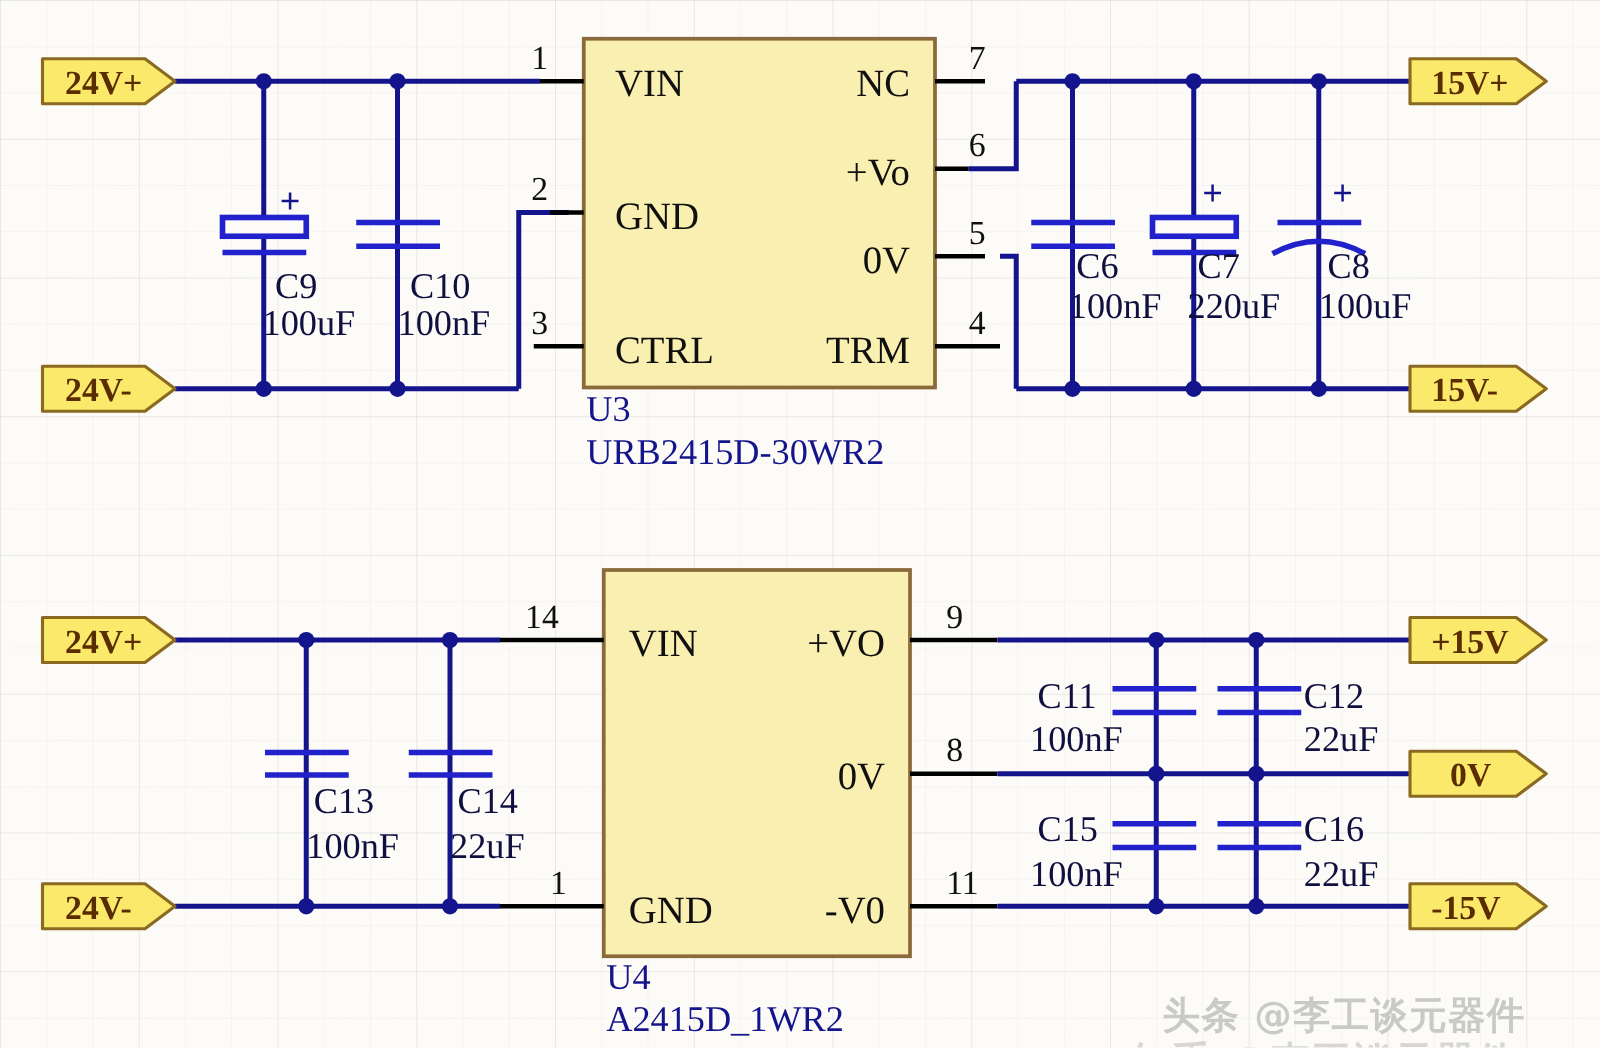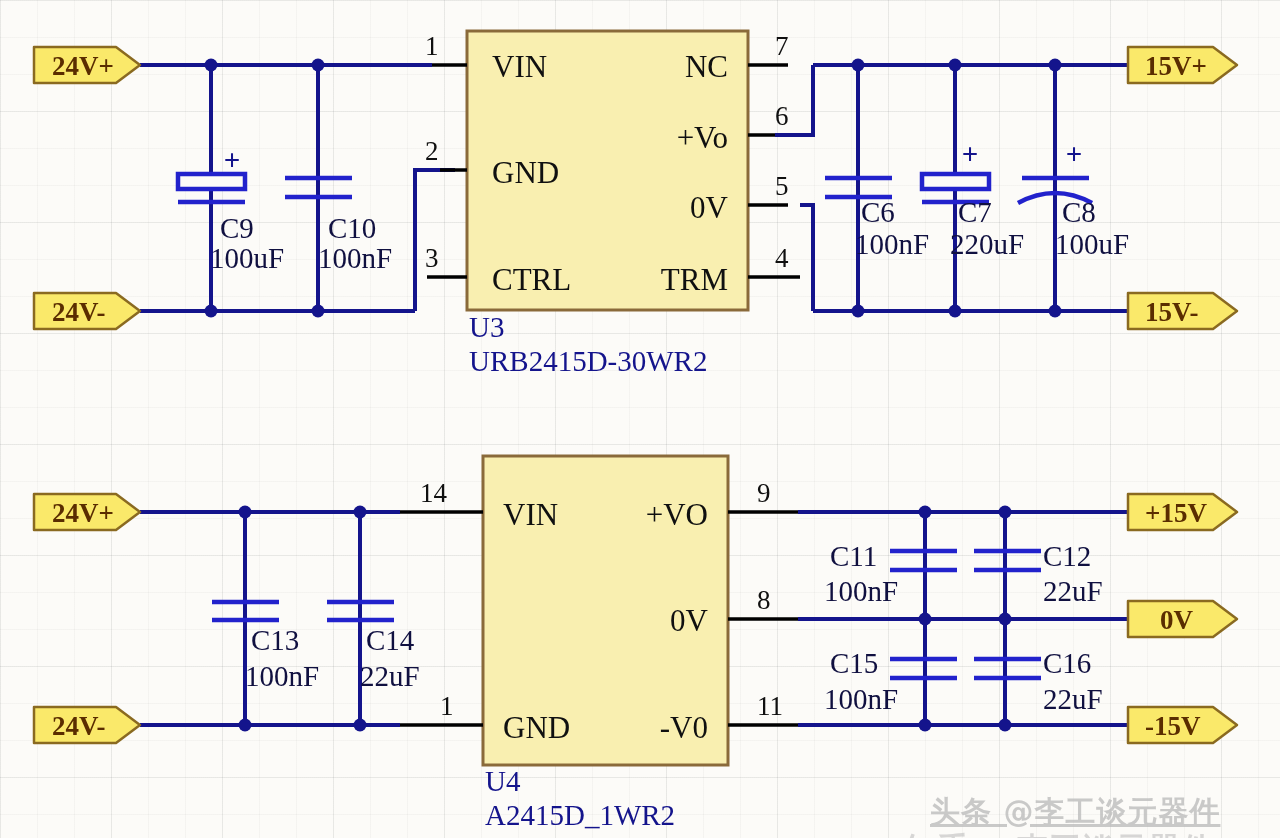--- a/index.html
+++ b/index.html
@@ -25,21 +25,21 @@
   .wmark{
     position:absolute;
     color:#b9b9b9;
     font-family:"DejaVu Sans", sans-serif;
     font-weight:bold;
     white-space:nowrap;
     pointer-events:none;
     user-select:none;
   }
   #wm1{left:905px;top:828px;font-size:32px;opacity:.55;letter-spacing:1px;}
-  #wm2{left:930px;top:792px;font-size:30px;opacity:.75;letter-spacing:1px;text-decoration:underline;}
+  #wm2{left:930px;top:792px;font-size:30px;opacity:.75;letter-spacing:1px;}
 </style>
 </head>
 <body>
 
 <div id="sheet"></div>
 
 <svg id="schematic" width="1280" height="838" viewBox="0 0 1280 838">
 
   <defs>
     <g id="flagshape"></g>

